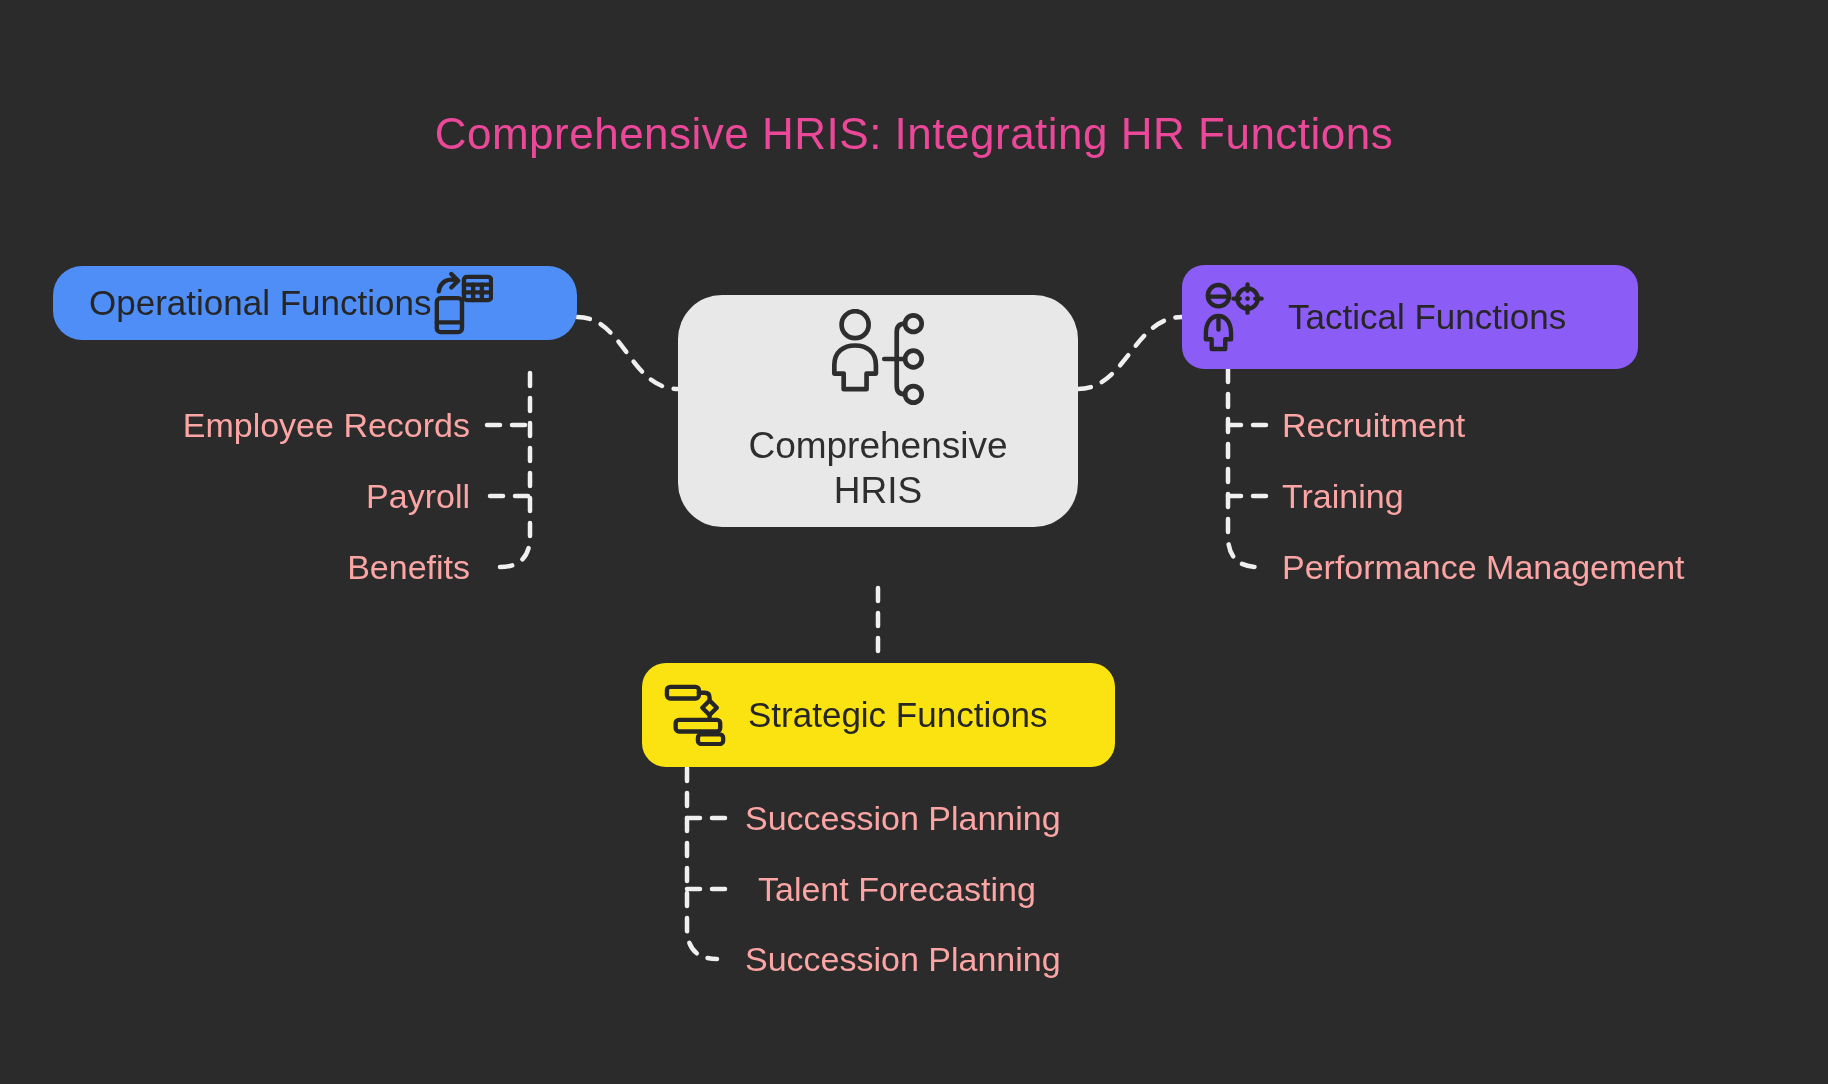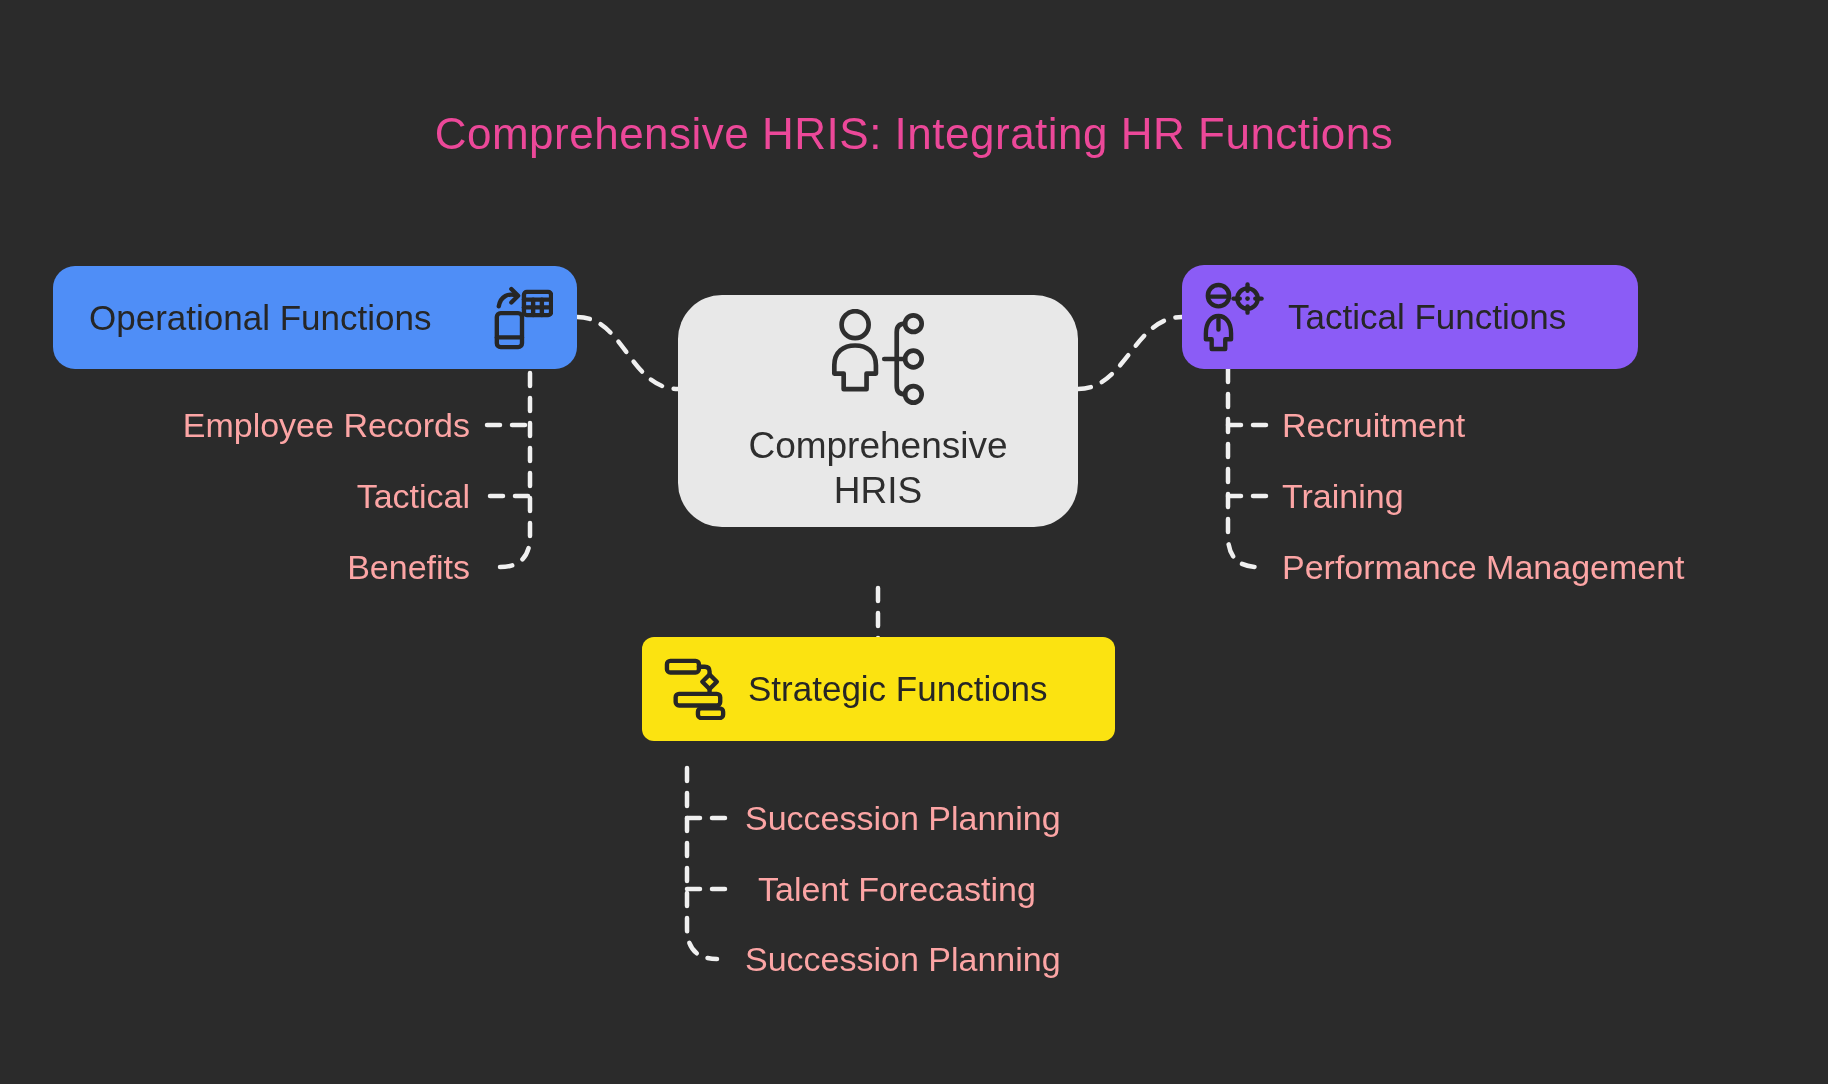--- a/index.html
+++ b/index.html
@@ -21,23 +21,23 @@
 
   .branch-node{
     position:absolute;display:flex;align-items:center;
     border-radius:22px;box-sizing:border-box;
     color:#262626;font-size:35px;font-weight:500;
   }
   .branch-node .node-label{white-space:nowrap;}
   .node-icon{flex:0 0 auto;display:block;}
   .node-icon svg{display:block;}
 
-  #node-operational{left:53px;top:266px;width:524px;height:103px;padding:0 24px 0 36px;justify-content:space-between;}
+  #node-operational{left:53px;top:266px;width:524px;height:74px;padding:0 24px 0 36px;justify-content:flex-start;border-radius:29px;}
   #node-tactical{left:1182px;top:265px;width:456px;height:104px;padding:0 26px 0 20px;gap:24px;}
-  #node-strategic{left:642px;top:637px;width:473px;height:104px;padding:0 26px 0 22px;gap:20px;border-radius:12px;}
+  #node-strategic{left:642px;top:663px;width:473px;height:104px;padding:0 26px 0 22px;gap:20px;border-radius:24px;}
 
   #node-center{
     position:absolute;left:678px;top:295px;width:400px;height:232px;
     border-radius:44px;display:flex;flex-direction:column;
     align-items:center;justify-content:center;gap:14px;
     color:#2e2e2e;font-size:37px;font-weight:500;text-align:center;
   }
   #node-center .center-label{line-height:1.22;}
 
   .sub-item{
@@ -137,21 +137,21 @@
         <path d="M 47,32 V 37"></path>
         <rect x="12" y="37" width="46" height="12" rx="3.5"></rect>
         <rect x="35" y="52" width="26" height="10" rx="3.5"></rect>
       </svg>
     </span>
     <span class="node-label">Strategic Functions</span>
   </div>
 
   <div class="sub-items-left">
     <div class="sub-item" style="top:425px;">Employee Records</div>
-    <div class="sub-item" style="top:496px;">Tactical</div>
+    <div class="sub-item" style="top:496px;">Payroll</div>
     <div class="sub-item" style="top:567px;">Benefits</div>
   </div>
 
   <div class="sub-items-right">
     <div class="sub-item" style="top:425px;">Recruitment</div>
     <div class="sub-item" style="top:496px;">Training</div>
     <div class="sub-item" style="top:567px;">Performance Management</div>
   </div>
 
   <div class="sub-items-bottom">

